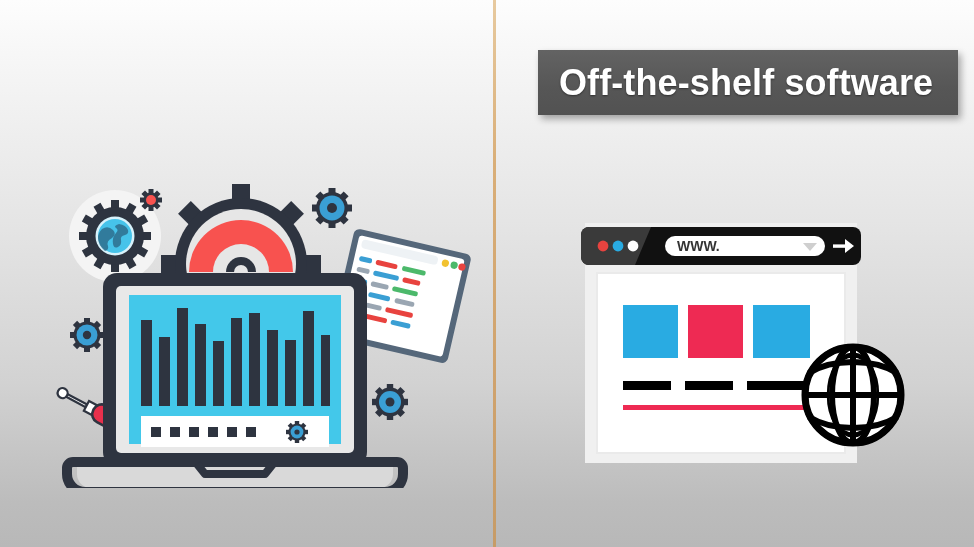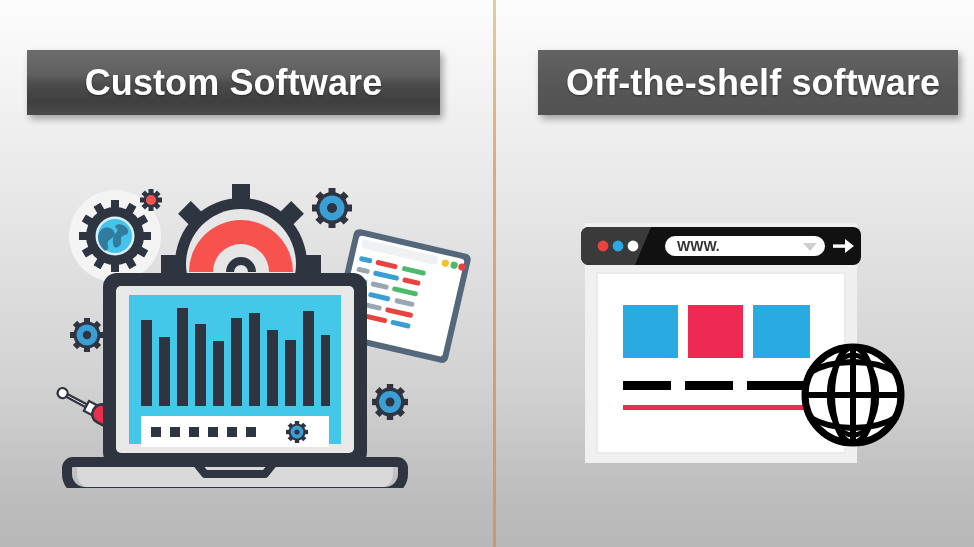--- a/index.html
+++ b/index.html
@@ -36,21 +36,21 @@
   }
   #banner-left{
     left:27px;top:50px;width:413px;height:65px;
     background:linear-gradient(to bottom,#6d6d6d 0%,#5f5f5f 38%,#4c4c4c 52%,#3f3f3f 78%,#4a4a4a 100%);
     justify-content:center;
   }
   #banner-left span{font-size:36px;}
   #banner-right{
     left:538px;top:50px;width:420px;height:65px;
     background:linear-gradient(to bottom,#636363 0%,#5a5a5a 40%,#565656 60%,#525252 100%);
-    justify-content:flex-start;padding-left:28px;
+    justify-content:flex-start;padding-left:21px;
   }
   #banner-right span{font-size:36px;}
 
   
   #vs-badge{
     position:absolute;left:463px;top:51px;width:62px;height:62px;border-radius:50%;
     background:radial-gradient(circle at 38% 30%,#fbc172 0%,#f7a94b 45%,#f09a35 75%,#e8912e 100%);
     box-shadow:1px 2px 5px rgba(0,0,0,.3);
     display:flex;align-items:center;justify-content:center;
     z-index:5;
@@ -64,23 +64,20 @@
   #art-left{left:55px;top:168px;width:420px;height:320px;}
   #art-right{left:575px;top:215px;width:340px;height:255px;}
 </style>
 </head>
 <body>
 
 <div id="stage">
 
   <div class="divider"></div>
 
-  <div class="banner" id="banner-left">
-    <span>Custom Software</span>
-  </div>
 
 
   <div class="banner" id="banner-right">
     <span>Off-the-shelf software</span>
   </div>
 
   <svg class="art" id="art-left" viewBox="0 0 420 320">
 
     <circle cx="60" cy="68" r="46" fill="#f4f4f4"></circle>
 

